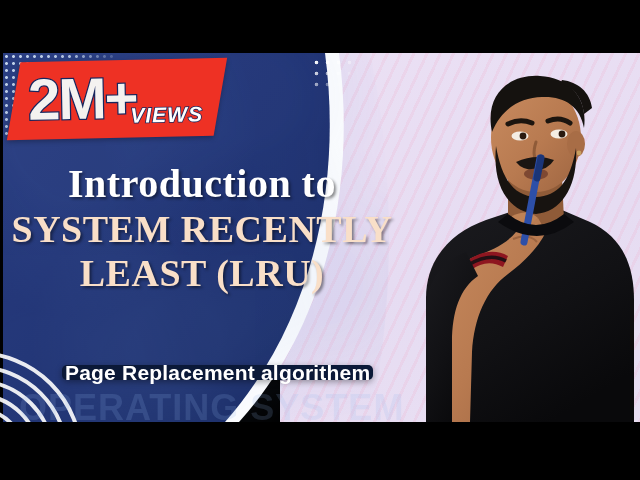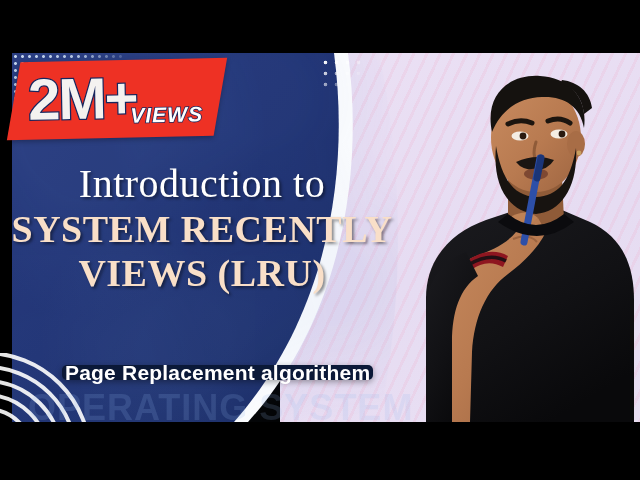--- a/index.html
+++ b/index.html
@@ -57,21 +57,21 @@
         rgba(240,170,200,0.20) 0px,
         rgba(240,170,200,0.20) 3px,
         rgba(255,255,255,0.0) 3px,
         rgba(255,255,255,0.0) 12px),
       linear-gradient(160deg, #EBE0F4 0%, #E6DCF2 55%, #E9DFF3 100%);
   }
 
   
   .left-panel {
     position: absolute;
-    left: 12px; top: 0;
+    left: 3px; top: 0;
     width: 395px; height: 369px;
   }
   .navy-shape {
     position: absolute;
     left: 0; top: 0;
     width: 395px; height: 369px;
   }
   .navy-grain {
     position: absolute;
     left: 0; top: 0;
@@ -182,21 +182,21 @@
   .headline {
     position: absolute;
     left: 0; top: 108px;
     width: 404px;
     text-align: center;
     z-index: 14;
     font-family: "Liberation Serif", serif;
   }
   .line-1 {
     font-size: 40px;
-    font-weight: 400;
+    font-weight: 700;
     color: #FFFFFF;
     line-height: 46px;
     letter-spacing: .5px;
     text-shadow: 2px 2px 3px rgba(0,0,0,.45);
   }
   .line-2 {
     font-size: 38px;
     font-weight: 700;
     color: #F9DFC8;
     line-height: 44px;
@@ -295,21 +295,21 @@
 
     <div class="views-banner"></div>
     <div class="views-inner">
       <span class="views-num">2M+</span>
       <span class="views-word">VIEWS</span>
     </div>
 
     <div class="headline">
       <div class="line-1">Introduction to</div>
       <div class="line-2">SYSTEM RECENTLY</div>
-      <div class="line-3">VIEWS (LRU)</div>
+      <div class="line-3">LEAST (LRU)</div>
     </div>
 
     <div class="badge">
       <span class="badge-text">Page Replacement algorithem</span>
     </div>
 
     <svg class="person" viewBox="0 0 228 356">
       <defs>
         <linearGradient id="skin" x1="0" y1="0" x2="1" y2="1">
           <stop offset="0%" stop-color="#C98C60"></stop>

